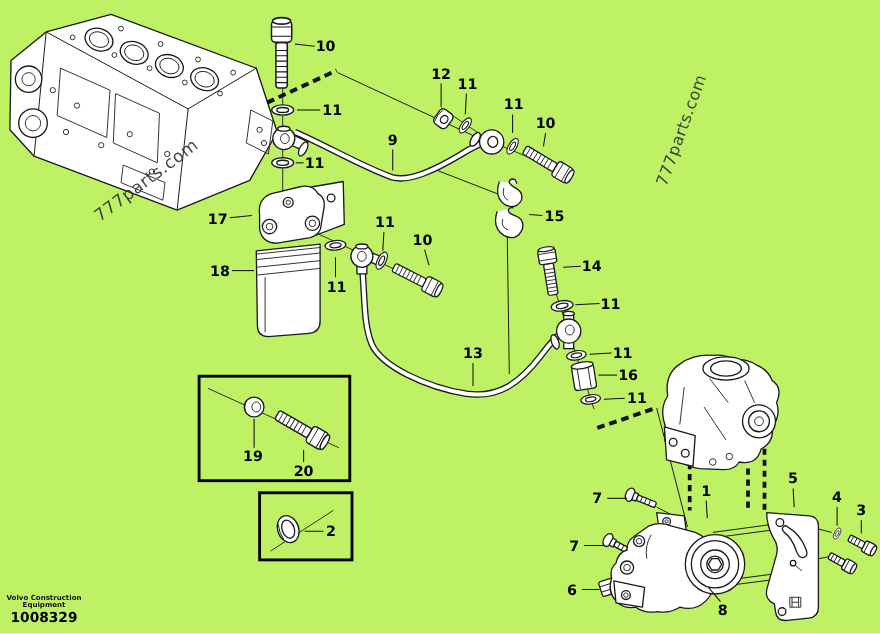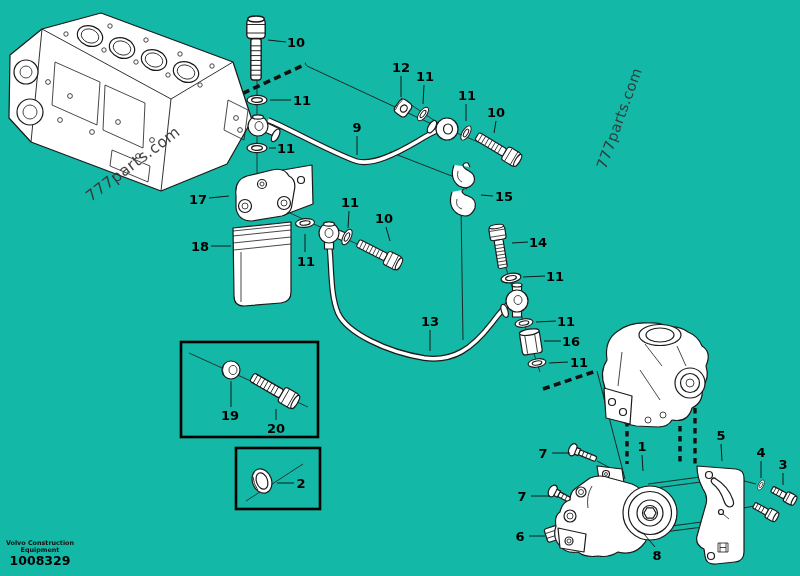--- a/index.html
+++ b/index.html
@@ -1,16 +1,16 @@
 <!DOCTYPE html>
 <html><head>
 <meta charset="utf-8">
 <style>
   html,body{margin:0;padding:0;background:#fff;}
-  .stage{position:relative;width:800px;height:576px;background:#14b8a6;overflow:hidden;
+  .stage{position:relative;width:800px;height:576px;background:#bef264;overflow:hidden;
          font-family:"DejaVu Sans","Liberation Sans",sans-serif;}
   svg{position:absolute;left:0;top:0;}
   svg text{font-family:"DejaVu Sans","Liberation Sans",sans-serif;}
   .callout{font-size:13px;font-weight:bold;fill:#000;text-anchor:middle;}
   .part{fill:#fff;stroke:#1a1a1a;stroke-width:1.2;stroke-linejoin:round;}
   .thin{fill:none;stroke:#1a1a1a;stroke-width:0.9;}
   .axis{fill:none;stroke:#1a1a1a;stroke-width:0.8;}
   .pipeOuter{fill:none;stroke:#1a1a1a;stroke-width:6;}
   .pipeInner{fill:none;stroke:#ffffff;stroke-width:3.6;}
   .dashThick{fill:none;stroke:#111;stroke-width:3.6;stroke-dasharray:7 4.5;}

